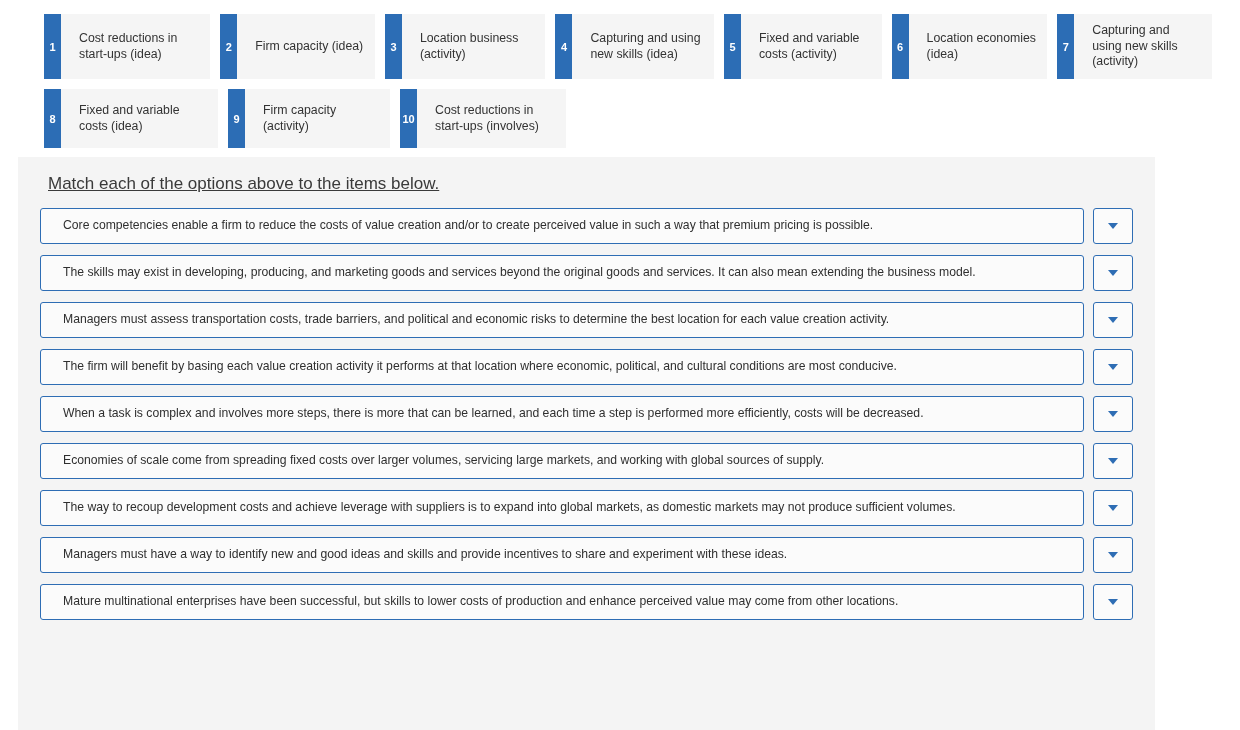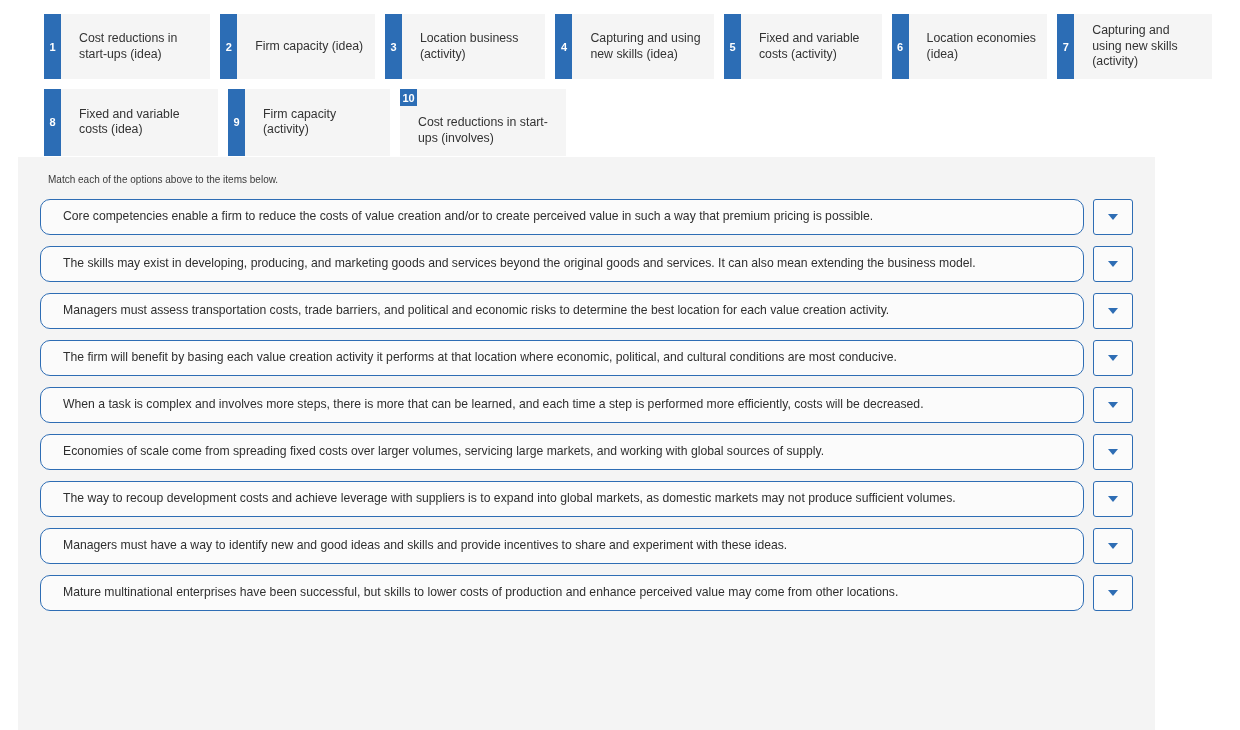--- a/index.html
+++ b/index.html
@@ -66,50 +66,51 @@
   
   .w-1  { width: 174px; }
   .w-2  { width: 162px; }
   .w-3  { width: 168px; }
   .w-4  { width: 166px; }
   .w-5  { width: 165px; }
   .w-6  { width: 163px; }
   .w-7  { width: 162px; }
   .w-8  { width: 174px; }
   .w-9  { width: 162px; }
-  .w-10 { width: 166px; flex-direction: column; }
+  .w-10 { width: 166px; }
 
   
   .match-panel {
     position: absolute;
     left: 18px;
     top: 157px;
     width: 1137px;
     height: 573px;
     background: #f4f4f4;
     padding: 0 22px;
   }
 
   .match-instruction {
-    font-size: 10px;
+    font-size: 17px;
     color: #3a3a3a;
     padding: 17px 0 14px 8px;
+    text-decoration: underline;
   }
 
   .item-row {
     display: flex;
     align-items: stretch;
     margin-bottom: 11px;
   }
 
   .item-drop {
     flex: 1 1 auto;
     background: #fbfbfb;
     border: 1px solid #2e6db4;
-    border-radius: 10px;
+    border-radius: 3px;
     min-height: 36px;
     display: flex;
     align-items: center;
     padding: 6px 14px 6px 22px;
     font-size: 12.2px;
     line-height: 1.3;
     color: #2f2f2f;
   }
 
   .item-select {

